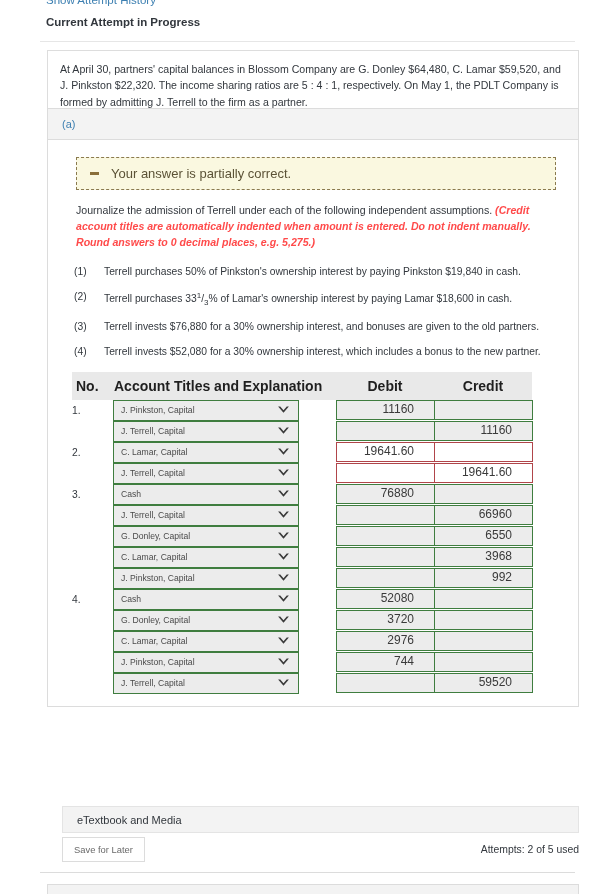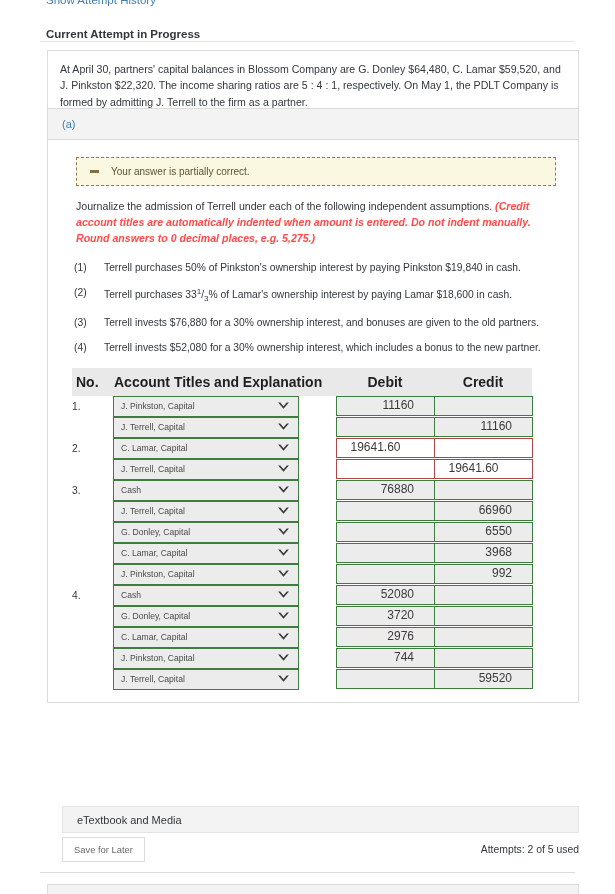--- a/index.html
+++ b/index.html
@@ -22,21 +22,21 @@
     position: absolute;
     top: -6px; left: 46px;
     font-size: 11.5px;
     color: #3c7fb1;
     cursor: pointer;
   }
 
   
   .attempt-heading {
     position: absolute;
-    top: 28px; left: 46px;
+    top: 16px; left: 46px;
     font-size: 11.5px;
     font-weight: bold;
     color: #32373d;
   }
   .heading-rule {
     position: absolute;
     top: 41px; left: 40px;
     width: 535px; height: 1px;
     background: #e6e6e6;
   }
@@ -73,21 +73,21 @@
 
   
   .feedback-banner {
     margin: 3px 8px 0 14px;
     background: #faf8e0;
     border: 1px dashed #8a7a4e;
     padding: 8px 10px;
     display: flex;
     align-items: center;
     gap: 12px;
-    font-size: 10px;
+    font-size: 13px;
     color: #5b5236;
   }
   .dash-icon {
     display: inline-block;
     width: 9px; height: 2.5px;
     background: #8a6f3a;
     margin-left: 3px;
     flex: 0 0 auto;
   }
 
@@ -184,21 +184,21 @@
     border: 1.5px solid #3f7d3f;
     background: #ececec;
     font-size: 12px;
     color: #3a3a3a;
     text-align: right;
     padding-right: 20px;
     line-height: 17px;
     width: 99px;
     cursor: text;
   }
-  .amt-input.wrong { border-color: #b0454a; background: #ffffff; text-align: center; }
+  .amt-input.wrong { border-color: #b0454a; background: #ffffff; }
 
   
   .etextbook {
     position: absolute;
     top: 806px; left: 62px;
     width: 517px; height: 27px;
     background: #f3f3f3;
     border: 1px solid #e4e4e4;
     display: flex;
     align-items: center;

